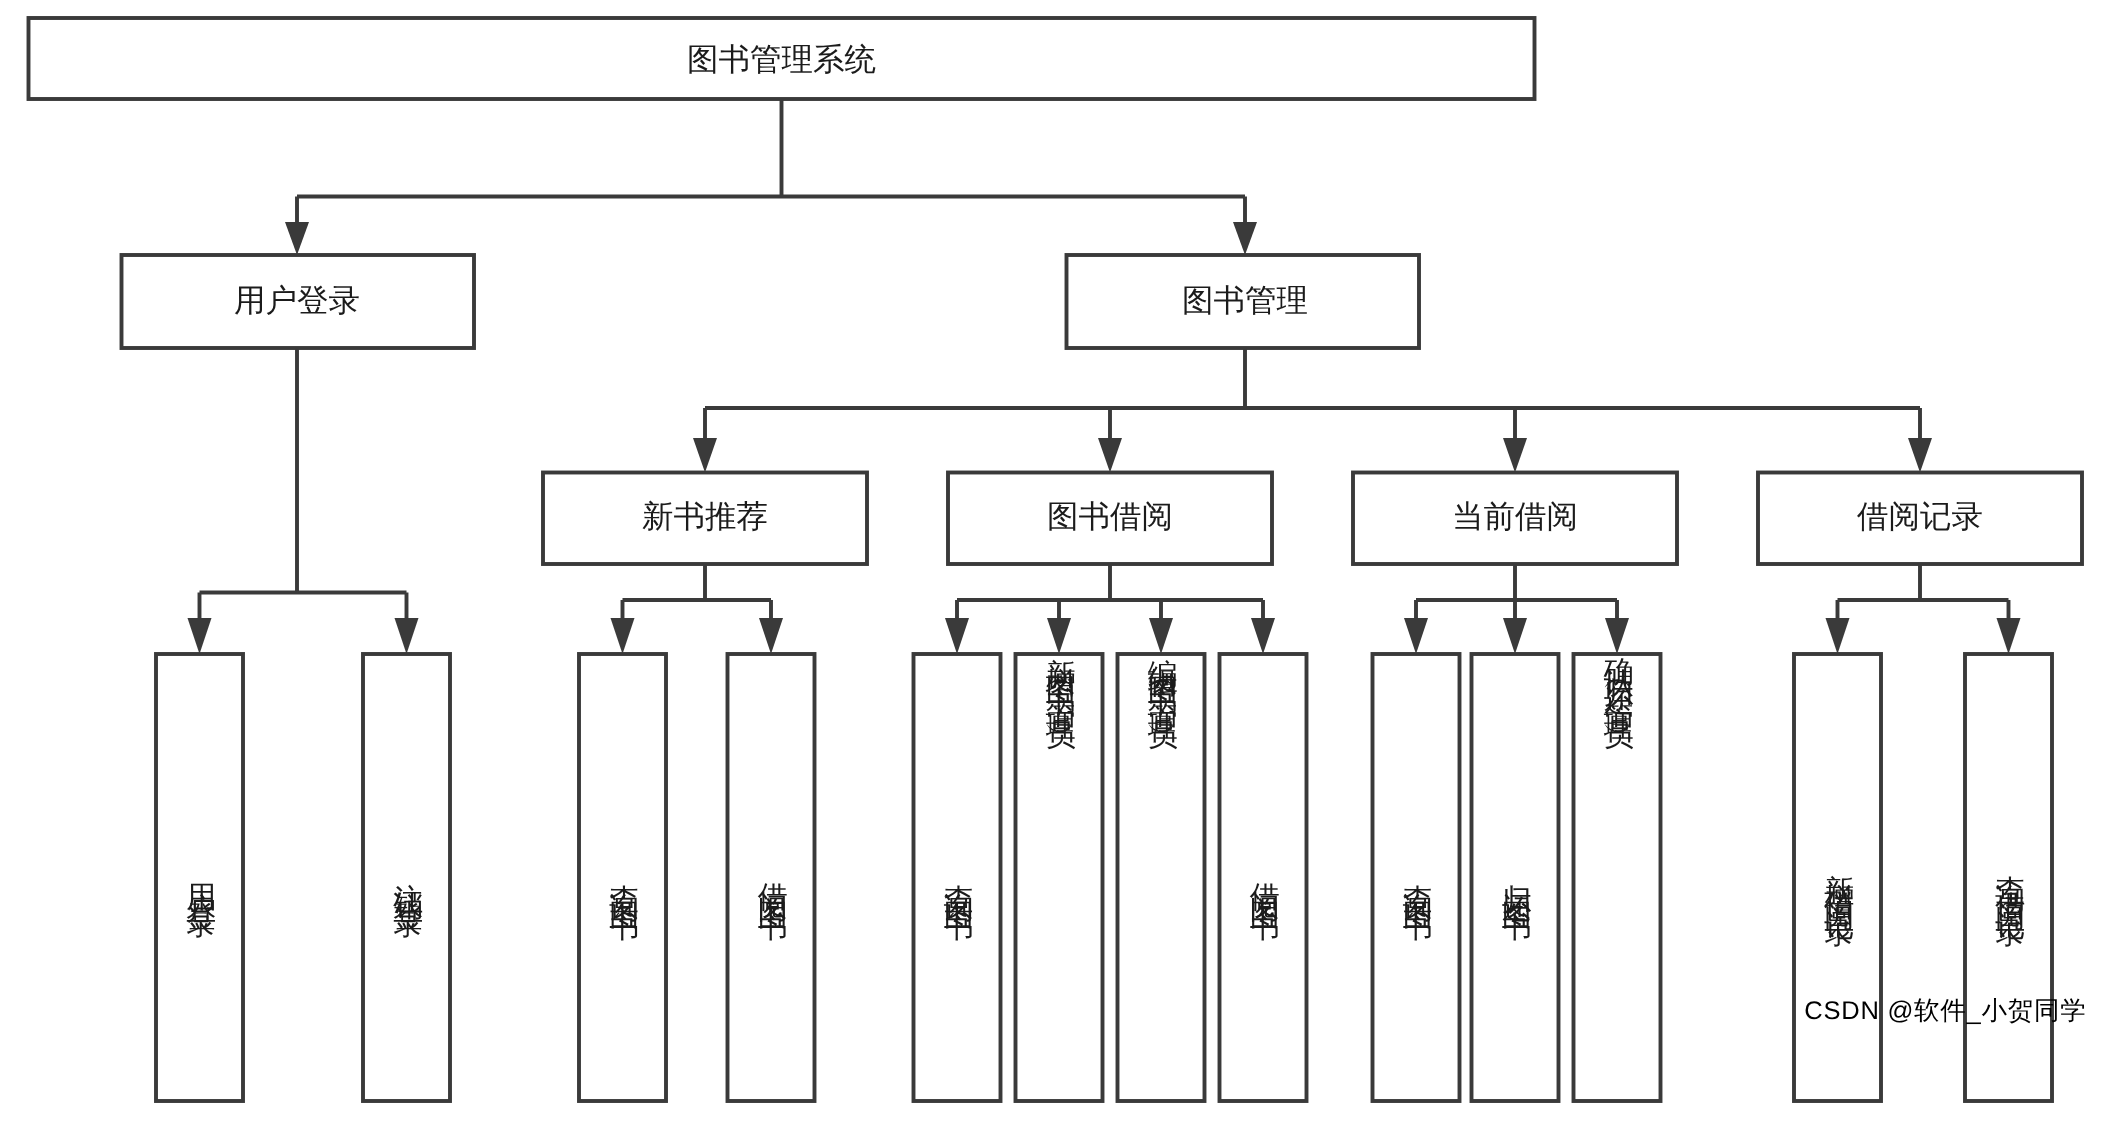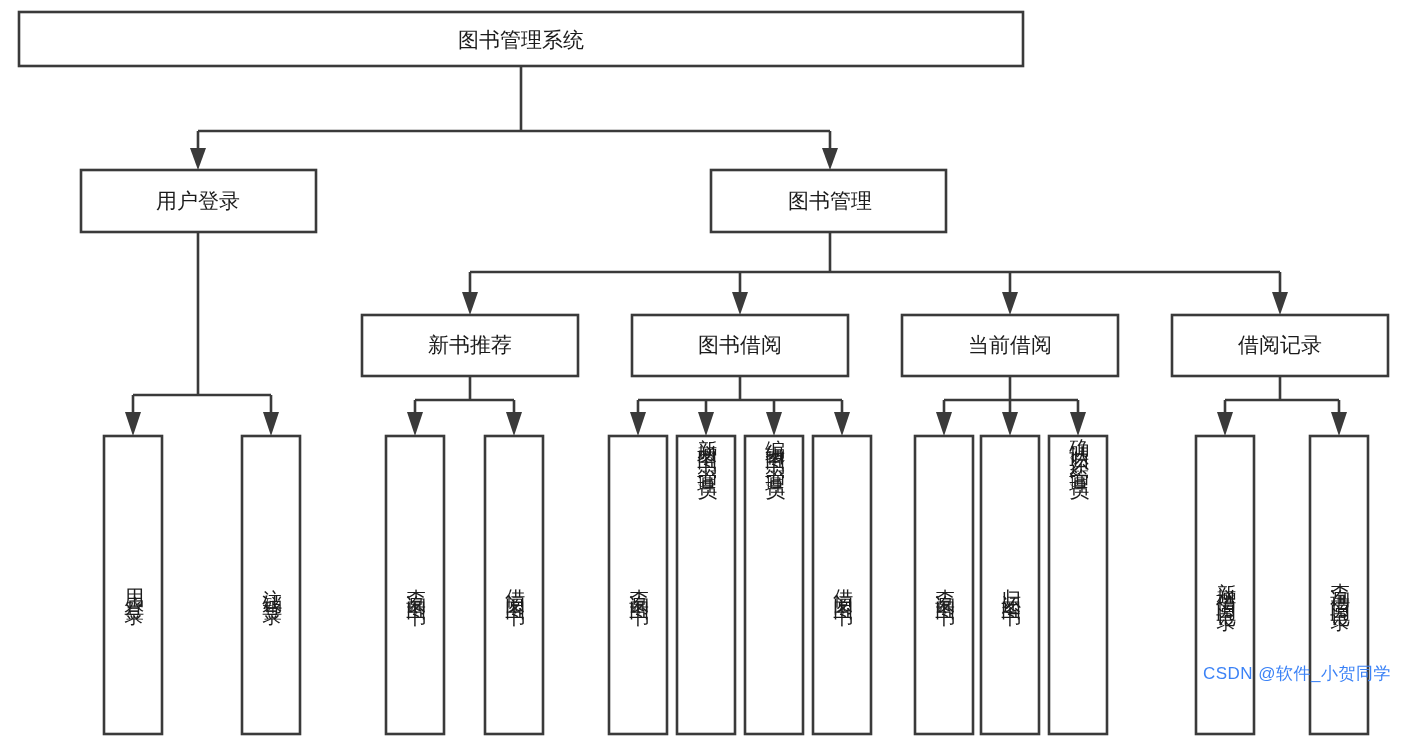--- a/index.html
+++ b/index.html
@@ -51,21 +51,21 @@
   }
   .node-label.vertical {
     font-size: 20px;
   }
   .watermark {
     position: absolute;
     right: 14px;
     bottom: 6px;
     font-family: "Liberation Sans", "DejaVu Sans", sans-serif;
     font-size: 17px;
-    color: #3b82f6;
+    color: #000000;
     letter-spacing: 0.5px;
     white-space: nowrap;
     user-select: none;
   }
 </style>
 </head>
 <body>
 
 <div id="diagram-root">
 

